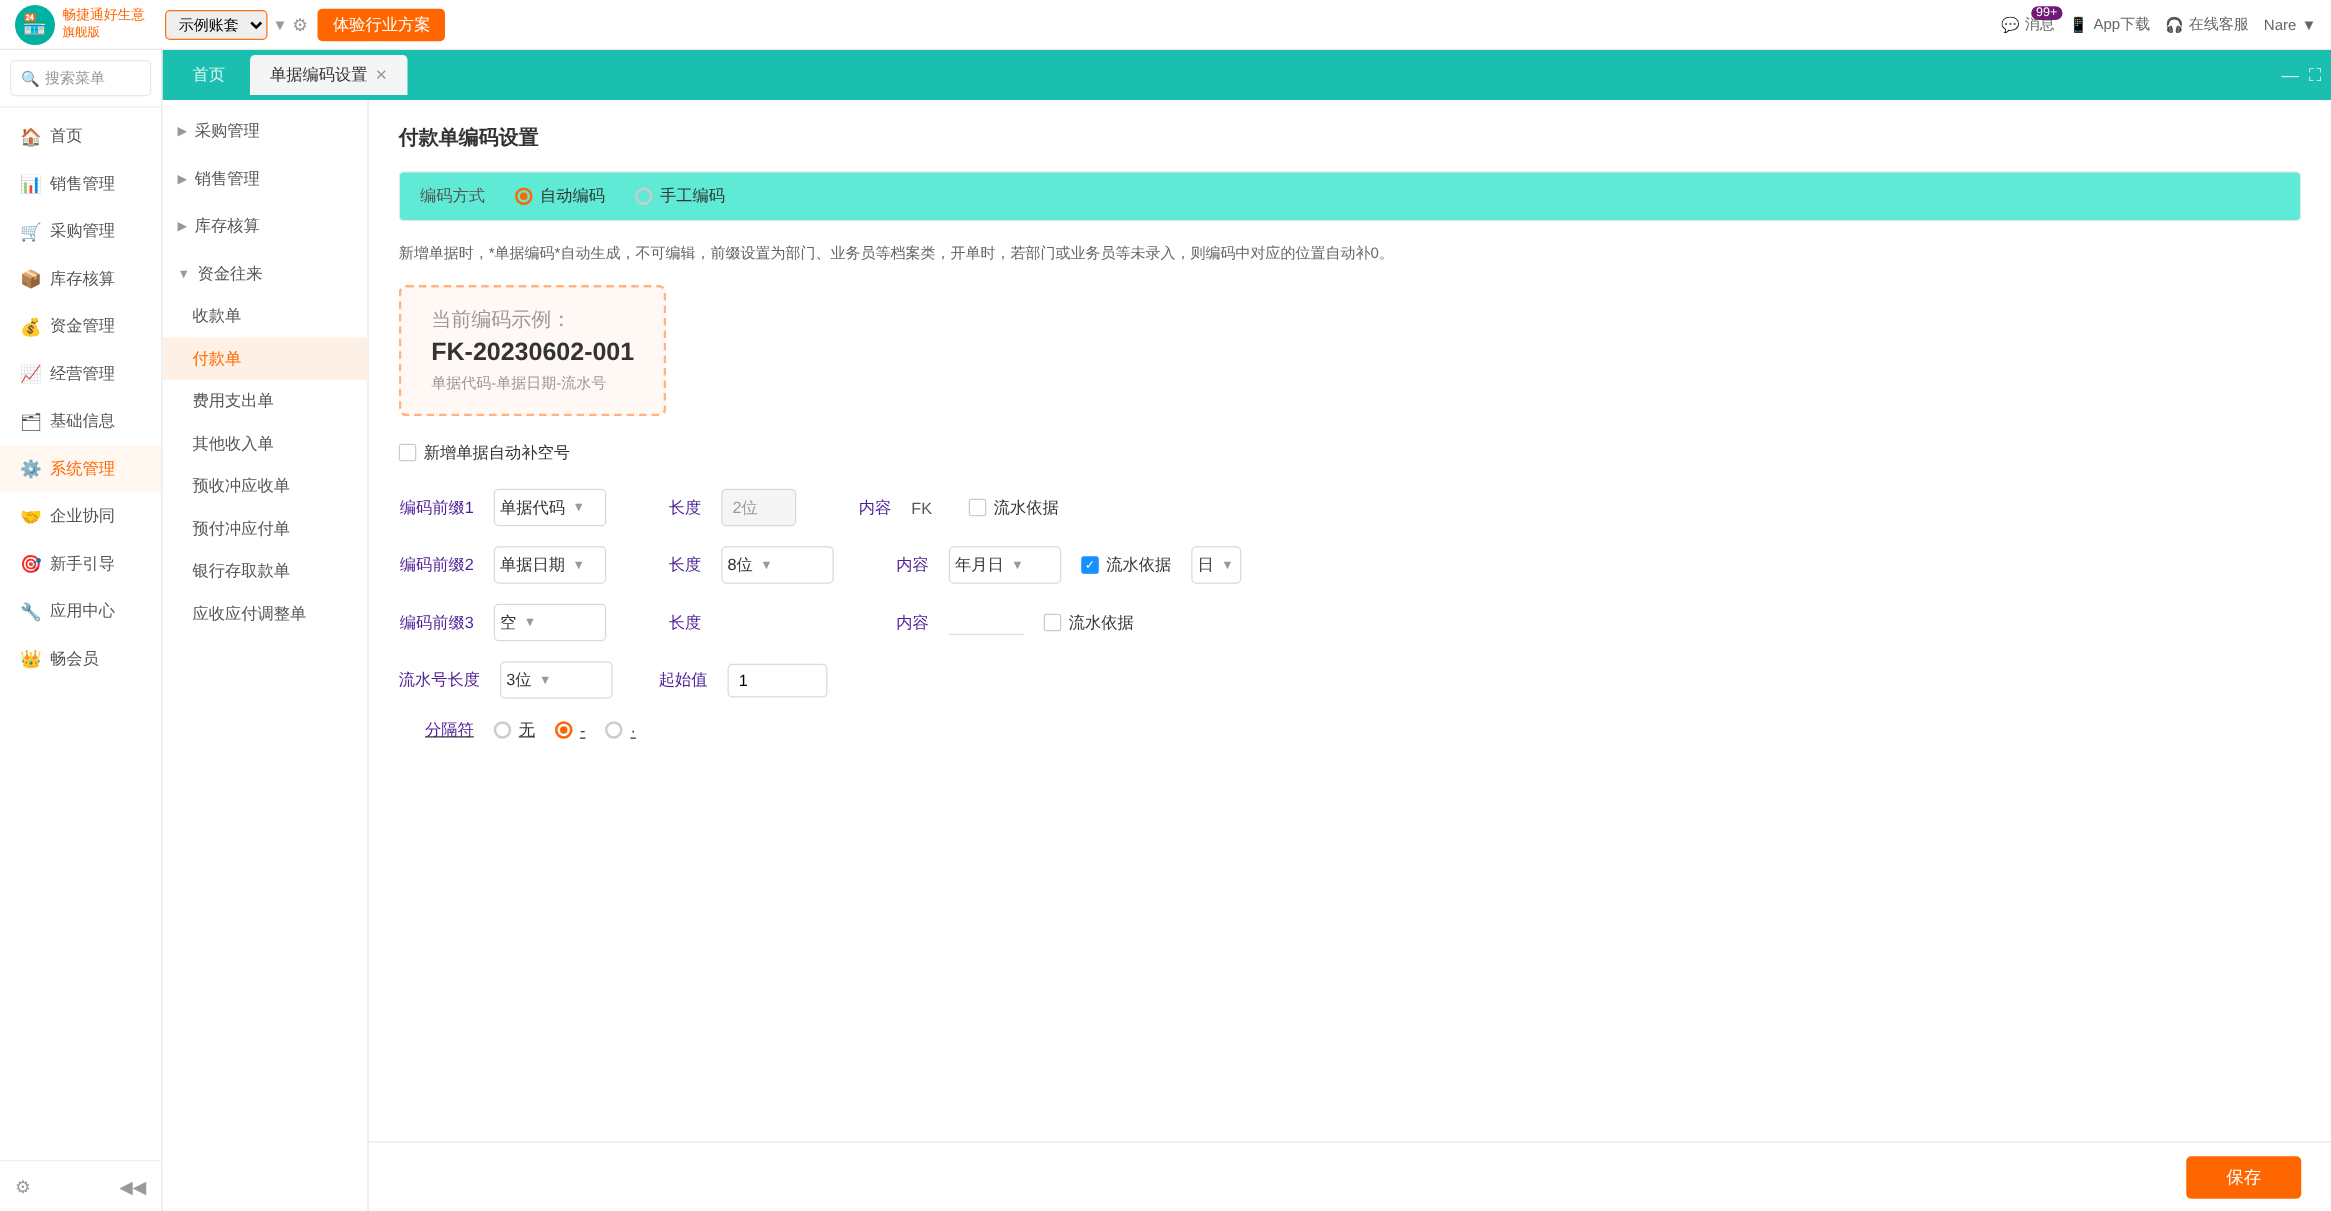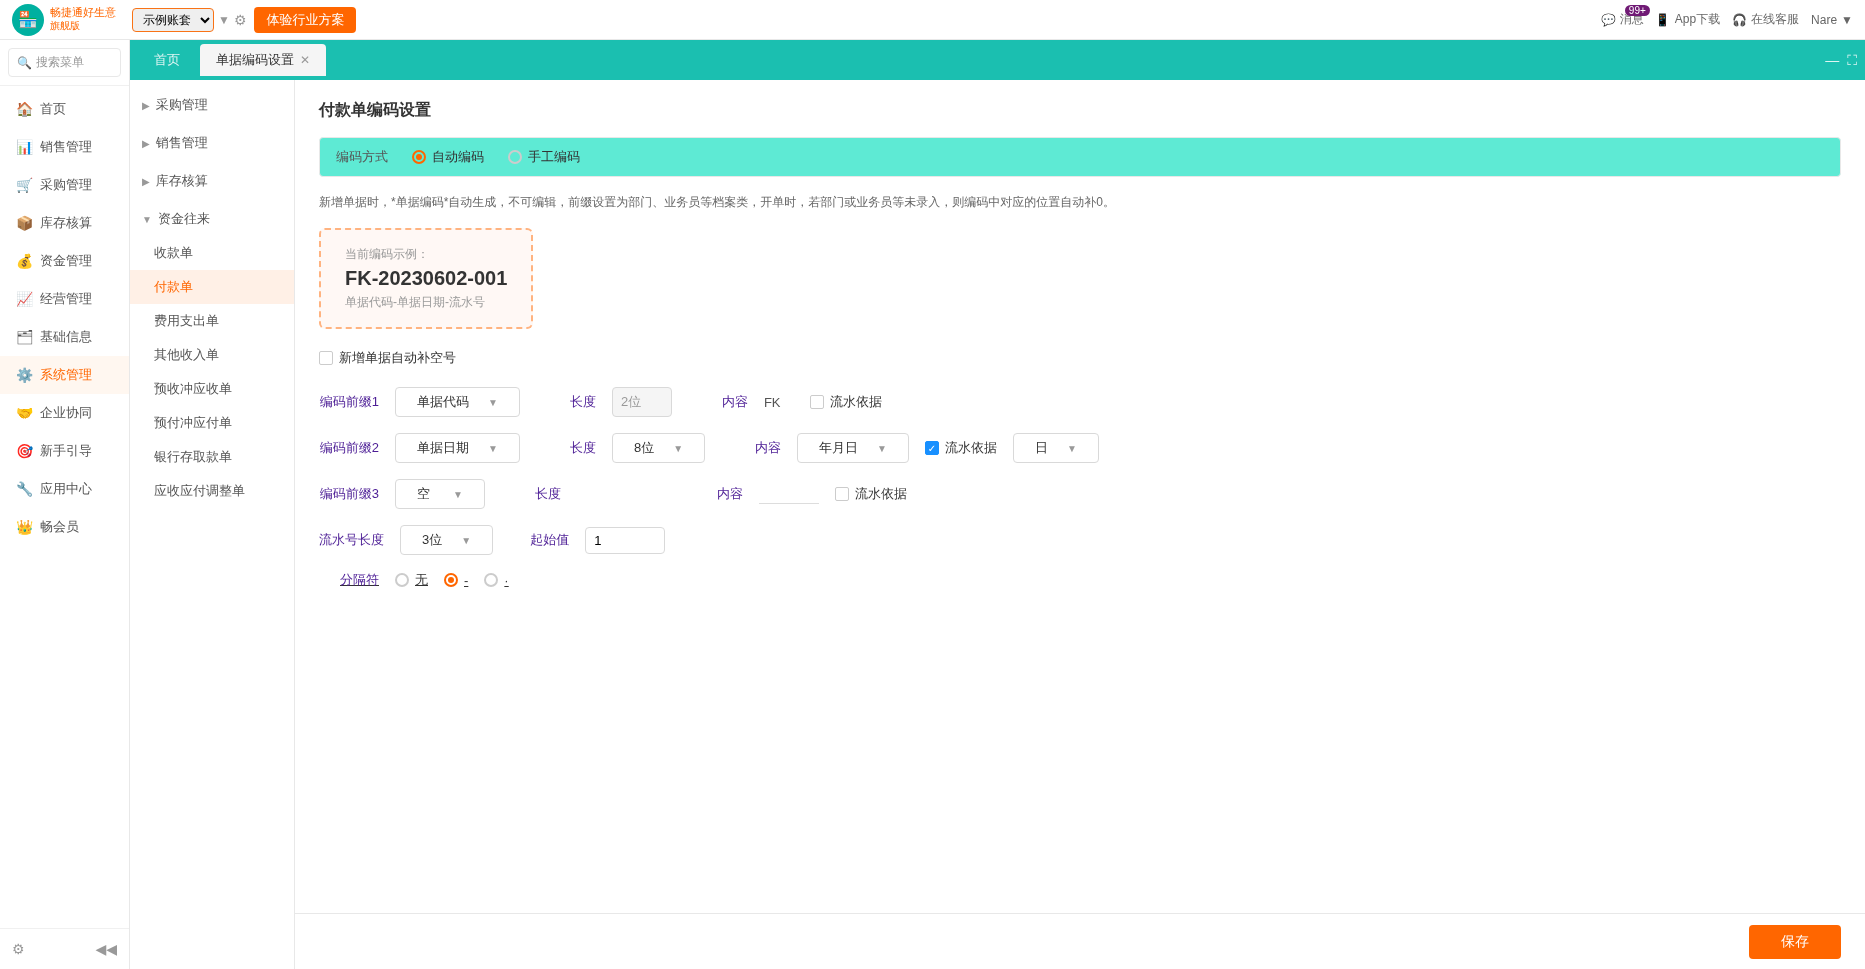--- a/index.html
+++ b/index.html
@@ -227,29 +227,28 @@
     .form-row {
       display: flex;
       align-items: center;
       gap: 16px;
       margin-bottom: 16px;
     }
     .form-label { color: #4c1d95; font-size: 13px; min-width: 60px; text-align: right; }
     .form-select {
       border: 1px solid #d9d9d9;
       border-radius: 4px;
-      padding: 5px 21px;
+      padding: 5px 4px;
       font-size: 13px;
       background: #fff;
       cursor: pointer;
       display: flex;
       align-items: center;
-      gap: 19px;
+      gap: 6px;
       min-width: 90px;
-      justify-content: space-between;
     }
     .form-select .arrow { color: #999; font-size: 10px; }
     .form-input {
       border: 1px solid #d9d9d9;
       border-radius: 4px;
       padding: 5px 8px;
       font-size: 13px;
       background: #f5f5f5;
       color: #999;
       min-width: 60px;
@@ -477,21 +476,21 @@
               <div class="radio-dot"></div>
               <span>手工编码</span>
             </label>
           </div>
 
           
           <div class="info-text">新增单据时，*单据编码*自动生成，不可编辑，前缀设置为部门、业务员等档案类，开单时，若部门或业务员等未录入，则编码中对应的位置自动补0。</div>
 
           
           <div class="code-preview">
-            <div style="font-size:12px;color:#999;margin-bottom:4px;">当前编码示例：</div>
+            <div style="font-size:16px;color:#999;margin-bottom:4px;">当前编码示例：</div>
             <div class="code-preview-main">FK-20230602-001</div>
             <div class="code-preview-sub">单据代码-单据日期-流水号</div>
           </div>
 
           
           <div class="checkbox-row">
             <div class="checkbox-box"></div>
             <span>新增单据自动补空号</span>
           </div>
 

